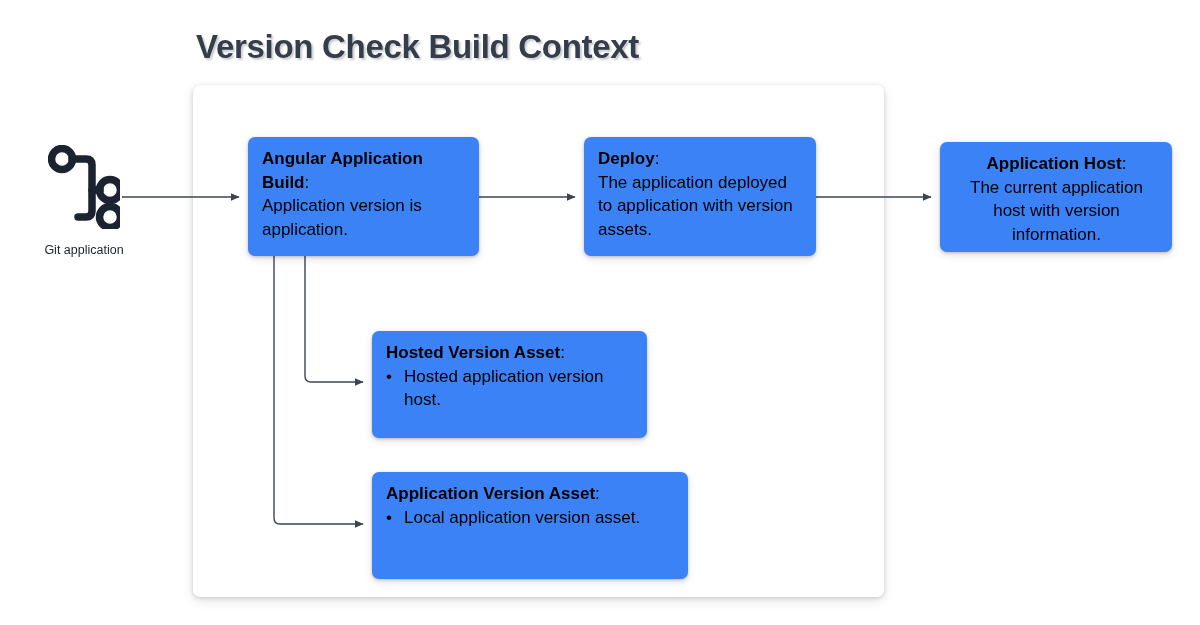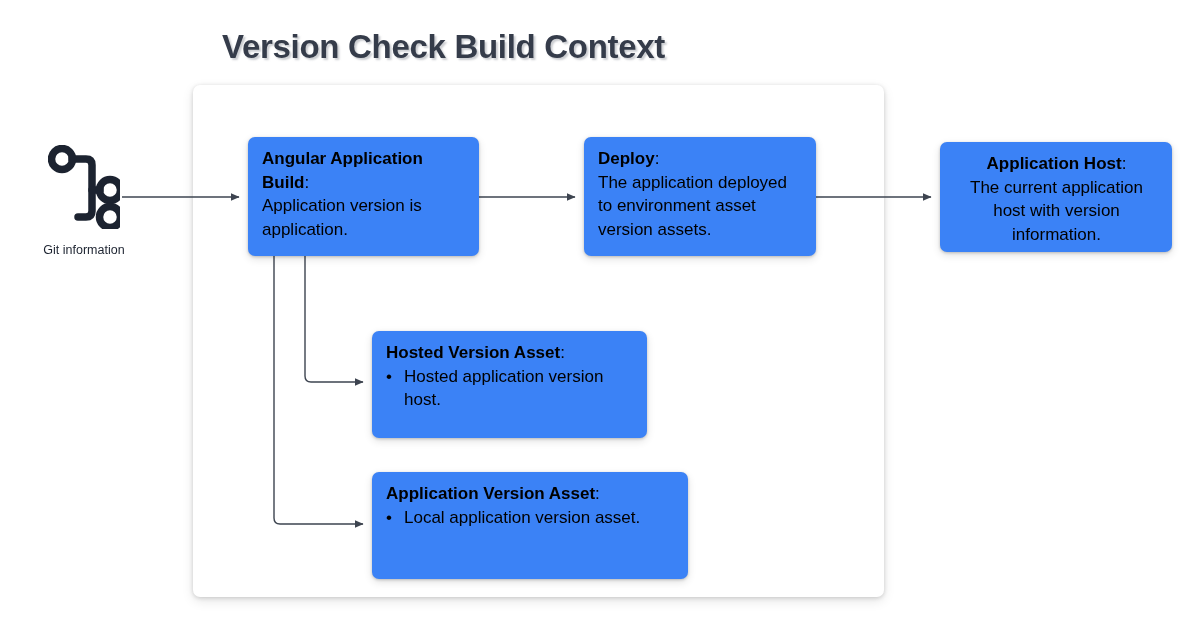--- a/index.html
+++ b/index.html
@@ -27,21 +27,20 @@
   #diagram-title {
     position: absolute;
     left: 196px;
     top: 28px;
     font-size: 33px;
     font-weight: bold;
     color: #353c4a;
     letter-spacing: -0.3px;
     text-shadow: 2px 2px 2px rgba(160,164,172,0.55);
     white-space: nowrap;
-    margin-left: 26px;
   }
 
   
   #context-panel {
     position: absolute;
     left: 193px;
     top: 85px;
     width: 691px;
     height: 512px;
     background: #ffffff;
@@ -152,31 +151,31 @@
   <div id="git-node">
     <svg id="git-icon-svg" viewBox="0 0 72 84">
       <g fill="none" stroke="#1c2330" stroke-width="7.5" stroke-linecap="round" stroke-linejoin="round">
         <path d="M24,14 L38,14 Q44,14 44,20 L44,66 Q44,72 38,72 L30,72"></path>
         <path d="M44,45 L52,45"></path>
       </g>
       <circle cx="14" cy="14" r="10.5" fill="none" stroke="#1c2330" stroke-width="7.5"></circle>
       <circle cx="62" cy="45" r="10.5" fill="none" stroke="#1c2330" stroke-width="7.5"></circle>
       <circle cx="62" cy="72" r="10.5" fill="none" stroke="#1c2330" stroke-width="7.5"></circle>
     </svg>
-    <div id="git-caption">Git information</div>
+    <div id="git-caption">Git application</div>
   </div>
 
   <div class="node-box" id="box-angular-build">
     <span class="node-title">Angular Application Build</span><span class="node-colon">:</span>
     <span class="node-body">Application version is application.</span>
   </div>
 
   <div class="node-box" id="box-deploy">
     <span class="node-title">Deploy</span><span class="node-colon">:</span>
-    <span class="node-body">The application deployed to environment asset version assets.</span>
+    <span class="node-body">The application deployed to application with version assets.</span>
   </div>
 
   <div class="node-box" id="box-app-host">
     <span class="node-title">Application Host</span><span class="node-colon">:</span>
     <span class="node-body">The current application host with version information.</span>
   </div>
 
   <div class="node-box" id="box-hosted-asset">
     <span class="node-title">Hosted Version Asset</span><span class="node-colon">:</span>
     <span class="bullet-line"><span class="dot">•</span><span>Hosted application version host.</span></span>

